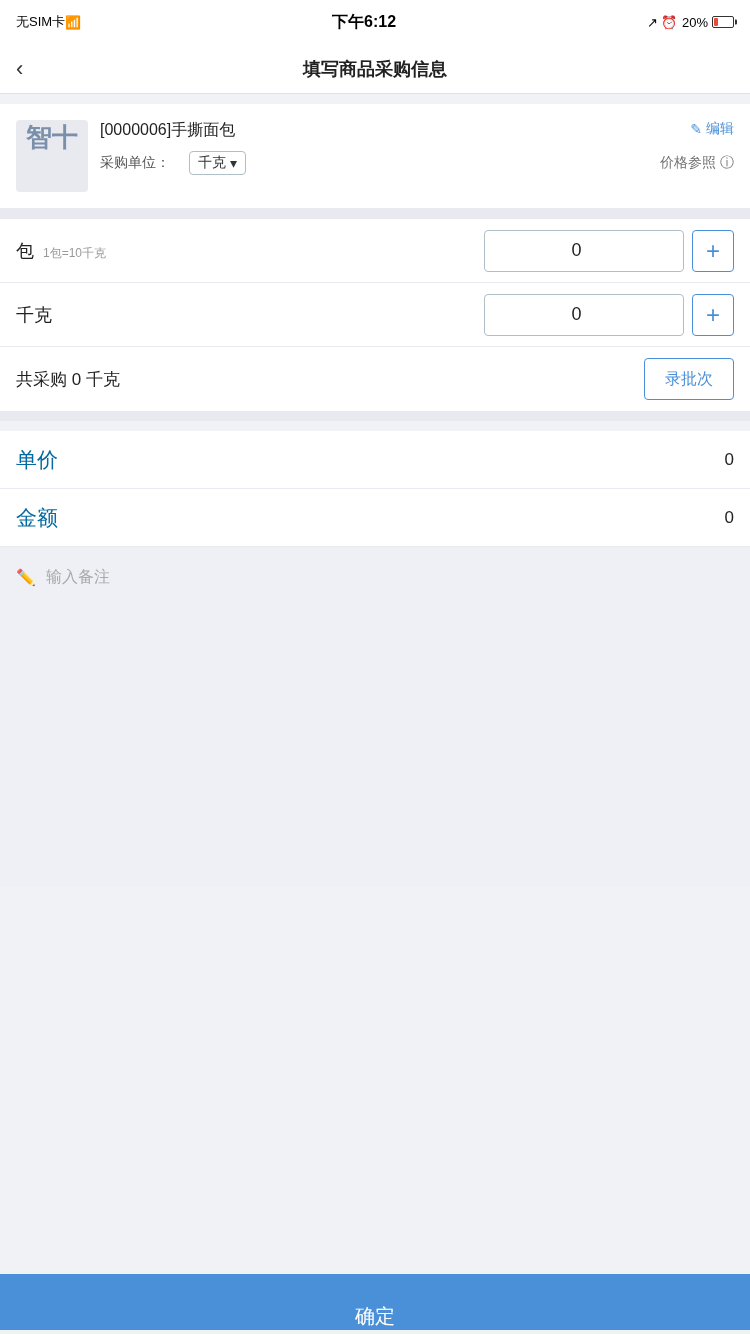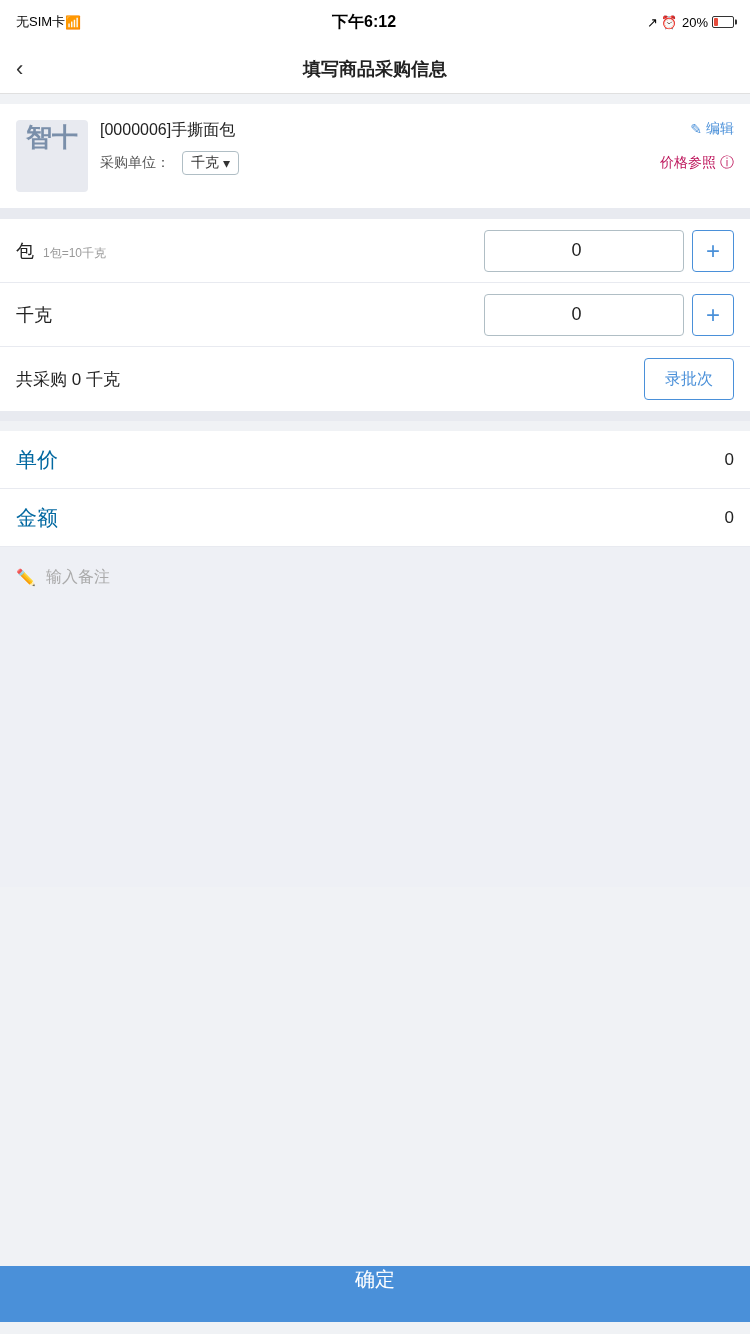--- a/index.html
+++ b/index.html
@@ -88,21 +88,21 @@
     .product-thumb-logo {
       font-size: 26px;
       color: #7a8faa;
       font-weight: bold;
     }
     .product-info { flex: 1; }
     .product-name { font-size: 16px; color: #222; margin-bottom: 10px; }
     .product-unit-row {
       display: flex;
       align-items: center;
-      gap: 12px;
+      gap: 19px;
       font-size: 14px;
       color: #555;
     }
     .unit-select {
       border: 1px solid #b0bec5;
       border-radius: 4px;
       padding: 2px 8px;
       font-size: 14px;
       color: #333;
       background: #fff;
@@ -119,21 +119,21 @@
     .edit-btn {
       font-size: 14px;
       color: #4a90d9;
       display: flex;
       align-items: center;
       gap: 4px;
       cursor: pointer;
     }
     .price-ref {
       font-size: 14px;
-      color: #be185d;
+      color: #737373;
       display: flex;
       align-items: center;
       gap: 4px;
       cursor: pointer;
     }
 
     
     .section-divider {
       height: 10px;
       background: #e8eaf0;
@@ -259,26 +259,26 @@
     
     .content-area {
       background: #eef0f5;
       flex: 1;
       min-height: 280px;
     }
 
     
     .confirm-btn-wrap {
       position: fixed;
-      bottom: 12px;
+      bottom: 4px;
       width: 750px;
       background: #4a90d9;
       height: 56px;
       display: flex;
-      align-items: flex-start;
+      align-items: flex-end;
       justify-content: center;
       cursor: pointer;
     }
     .confirm-btn-label {
       font-size: 20px;
       color: #fff;
       font-weight: 500;
     }
   </style>
 </head>

